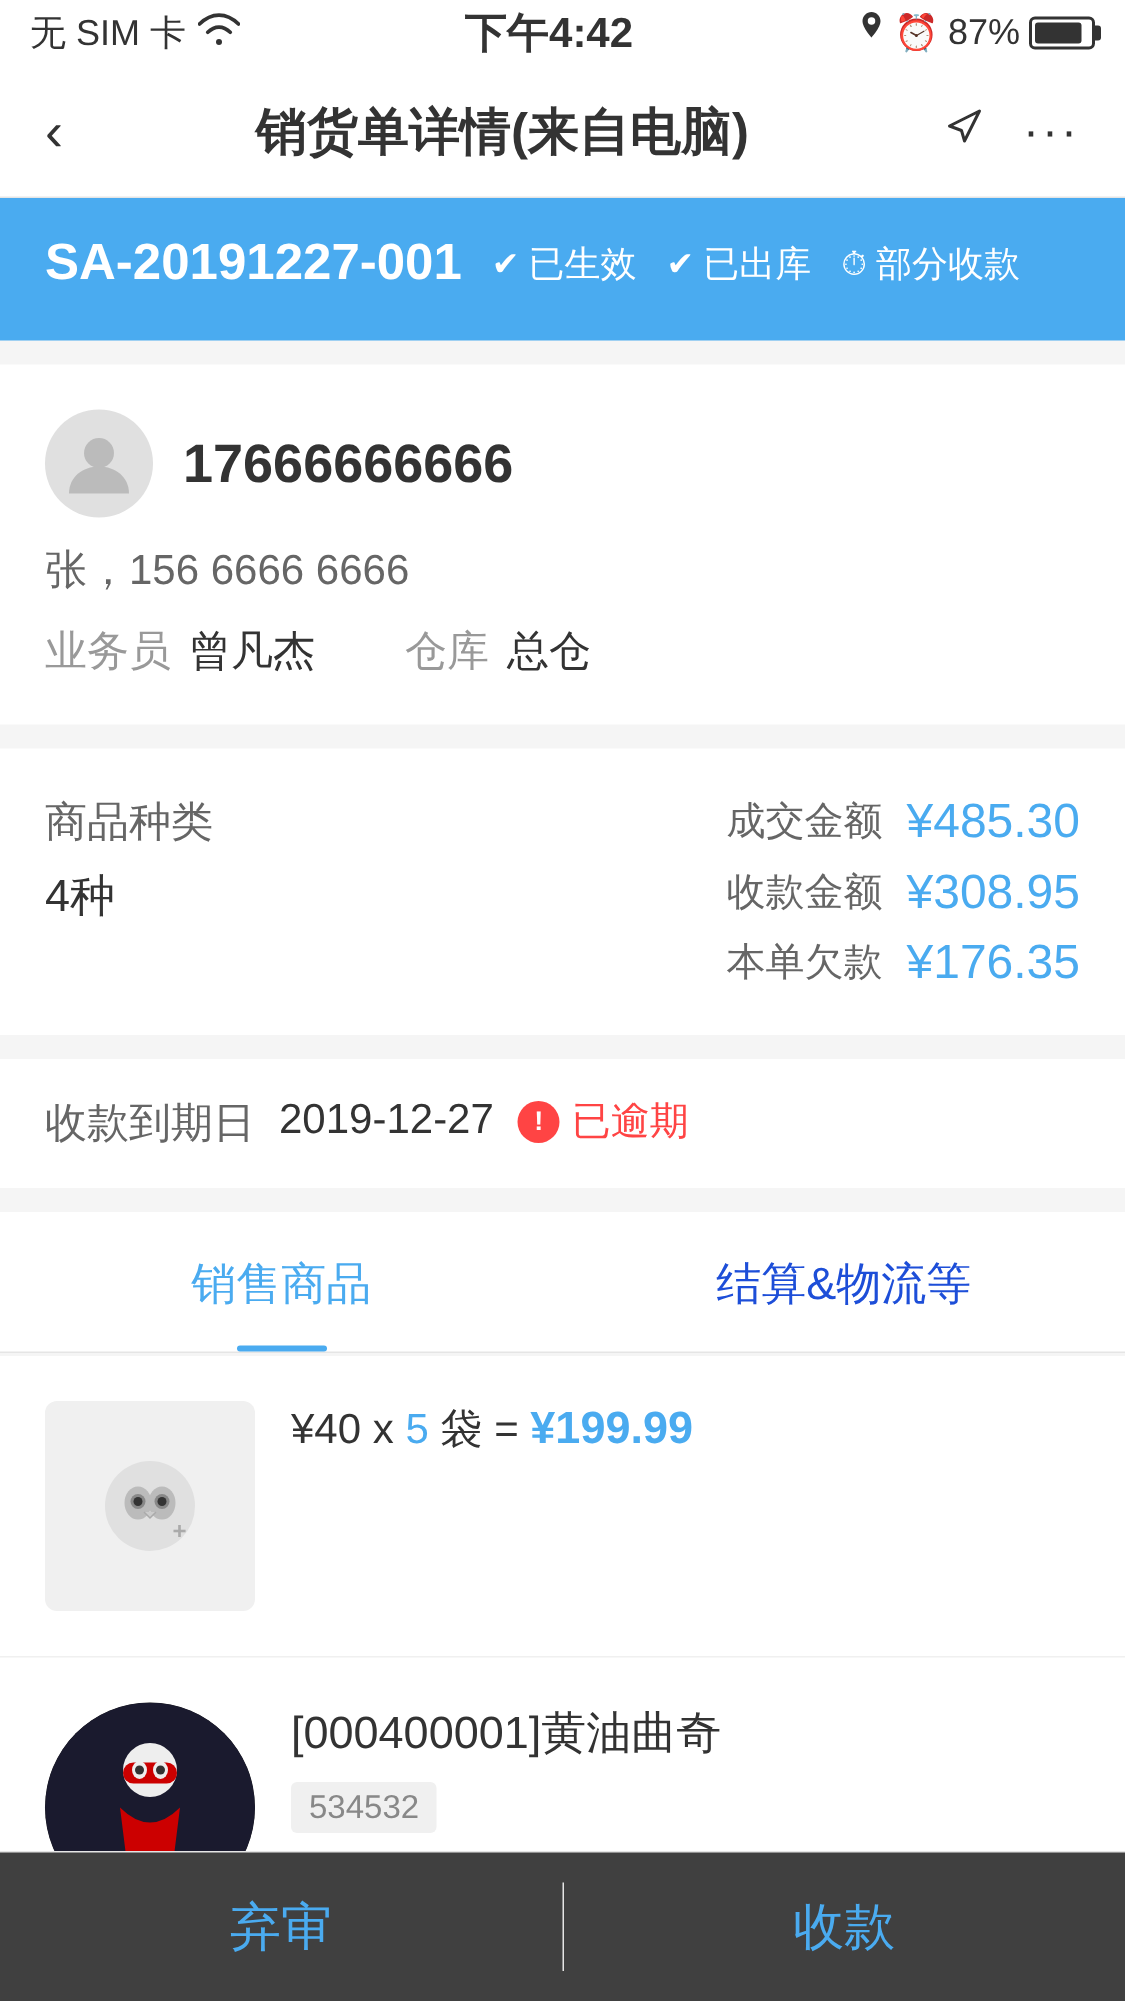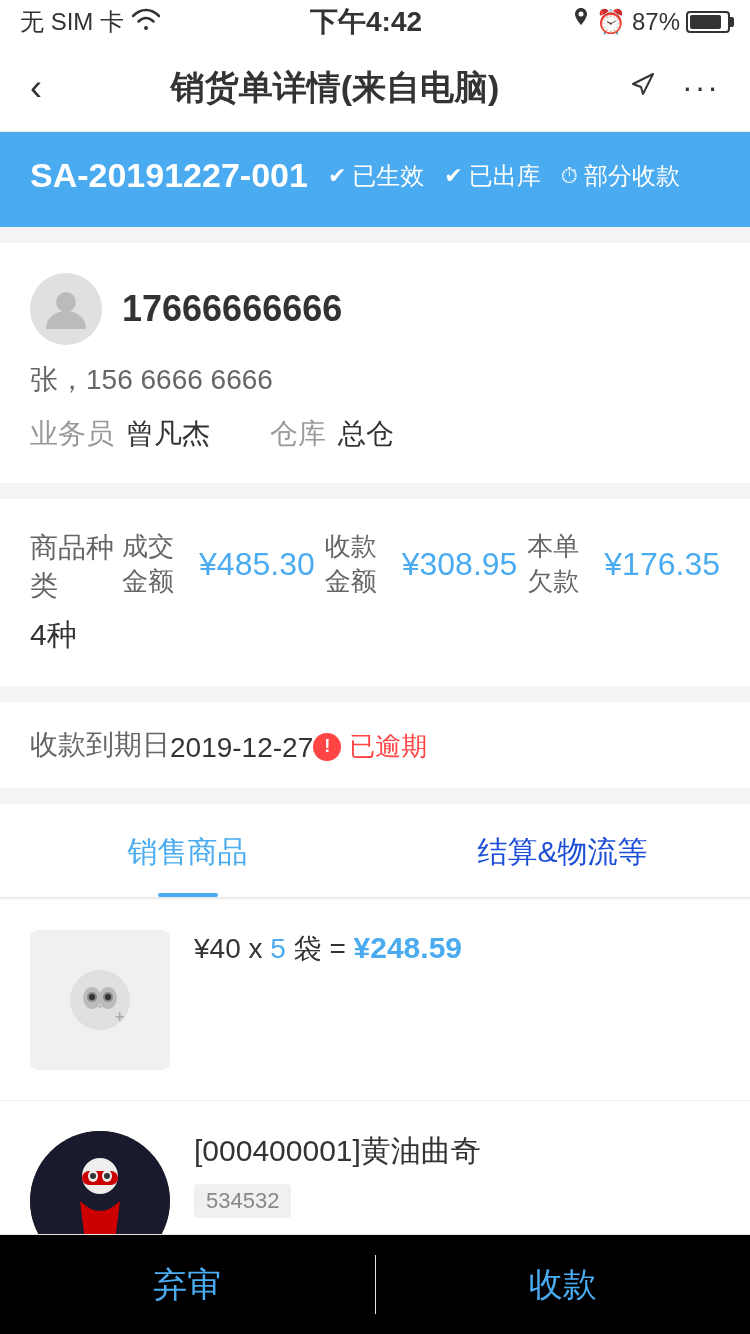--- a/index.html
+++ b/index.html
@@ -148,40 +148,41 @@
     }
     .summary-row {
       display: flex;
       justify-content: space-between;
       align-items: flex-start;
     }
     .summary-left { font-size: 28px; color: #666; }
     .summary-left-value { font-size: 30px; color: #333; font-weight: 500; }
     .summary-right {
       display: flex;
-      flex-direction: row;
+      flex-direction: column;
       align-items: flex-end;
       gap: 10px;
     }
     .summary-item {
       display: flex;
       align-items: center;
       gap: 16px;
       font-size: 26px;
     }
     .summary-item-label { color: #666; }
     .summary-item-value { color: #4aabf0; font-size: 32px; font-weight: 500; }
 
     
     .due-section {
       background: #fff;
       padding: 24px 30px;
       margin-top: 16px;
       display: flex;
-      align-items: flex-end;
+      align-items: flex-start;
+      gap: 16px;
       font-size: 28px;
       color: #333;
     }
     .due-label { color: #666; }
     .due-date { color: #333; }
     .overdue-badge {
       display: flex;
       align-items: center;
       gap: 8px;
       color: #ff4444;
@@ -276,21 +277,21 @@
     .product-price .highlight { color: #4aabf0; }
     .product-price .total { color: #4aabf0; font-weight: 600; font-size: 30px; }
 
     
     .bottom-bar {
       position: fixed;
       bottom: 0;
       left: 0;
       width: 750px;
       height: 100px;
-      background: #000000;
+      background: #404040;
       border-top: 1px solid #e5e5e5;
       display: flex;
     }
     .bottom-btn {
       flex: 1;
       display: flex;
       align-items: center;
       justify-content: center;
       font-size: 34px;
       cursor: pointer;
@@ -445,21 +446,21 @@
         <text x="55" y="62" font-size="16" fill="#aaa" font-weight="bold">+</text>
       </svg>
     </div>
     <div class="product-info">
       <div class="product-price">
         <span>¥40</span>
         <span> x </span>
         <span class="highlight">5</span>
         <span>袋</span>
         <span> = </span>
-        <span class="total">¥248.59</span>
+        <span class="total">¥199.99</span>
       </div>
     </div>
   </div>
 
   <div class="product-item">
     <div class="product-img" style="background:#222; border-radius:50%;">
       <svg viewBox="0 0 140 140" fill="none" width="140" height="140">
         <circle cx="70" cy="70" r="70" fill="#1a1a2e"></circle>
 
         <circle cx="70" cy="45" r="18" fill="#eee"></circle>

